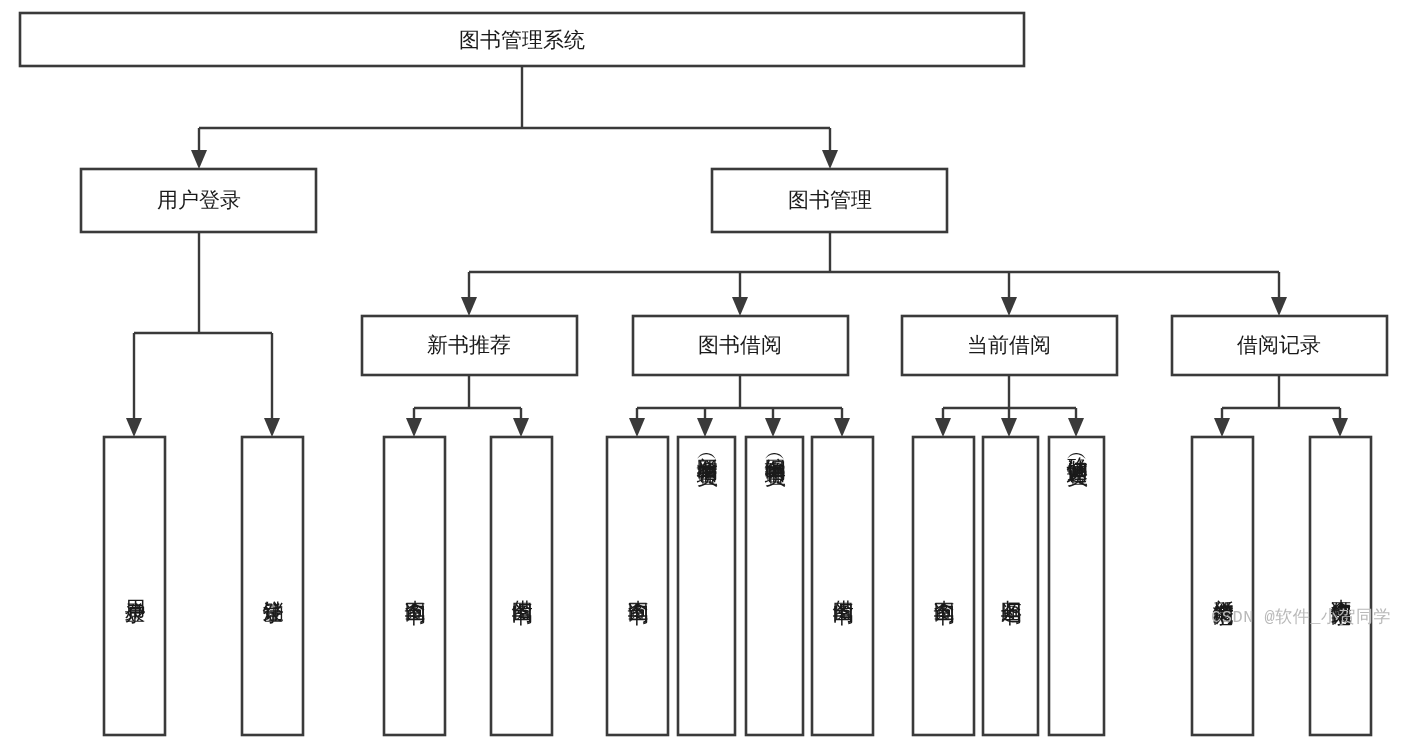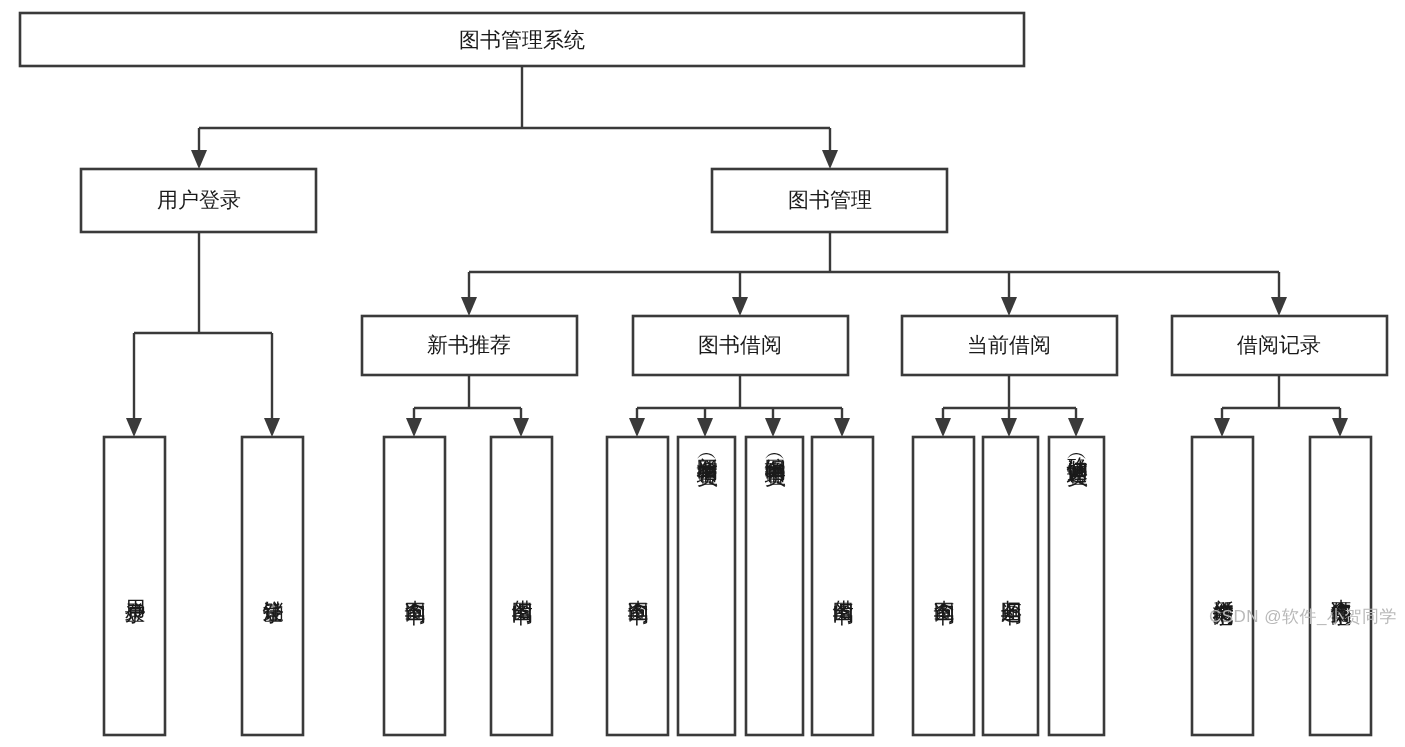--- a/index.html
+++ b/index.html
@@ -60,23 +60,23 @@
     font-family: "DejaVu Sans", "Liberation Sans", sans-serif;
     font-size: 21px;
     line-height: 1.12;
     color: #1a1a1a;
     letter-spacing: 1.5px;
     white-space: nowrap;
     text-align: center;
   }
   #watermark {
     position: absolute;
-    right: 8px;
+    right: 14px;
     bottom: 6px;
-    font-family: Liberation Sans, sans-serif;
+    font-family: Liberation Mono, monospace;
     font-size: 17px;
     color: #b9b9b9;
     letter-spacing: 0.5px;
     white-space: nowrap;
     margin-left: 17px;
   }
 </style>
 </head>
 <body>
 

